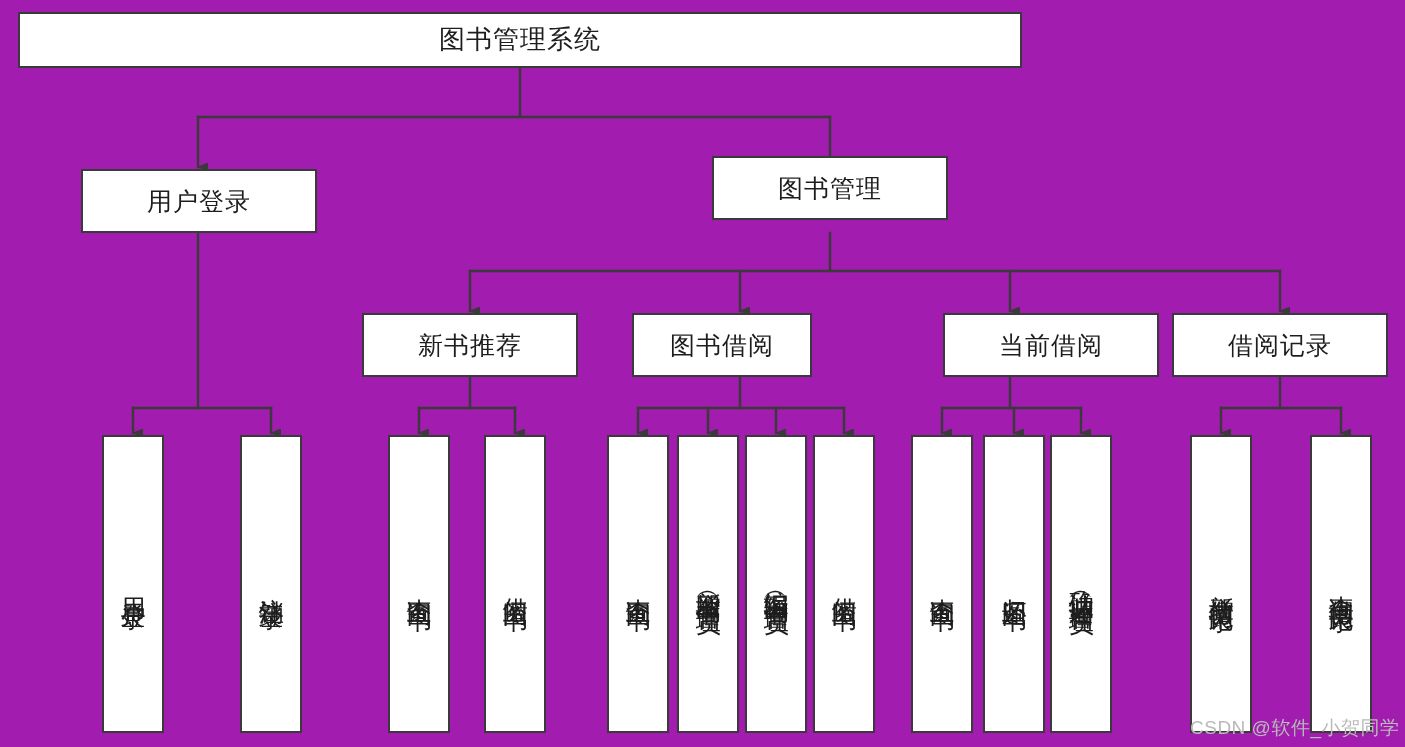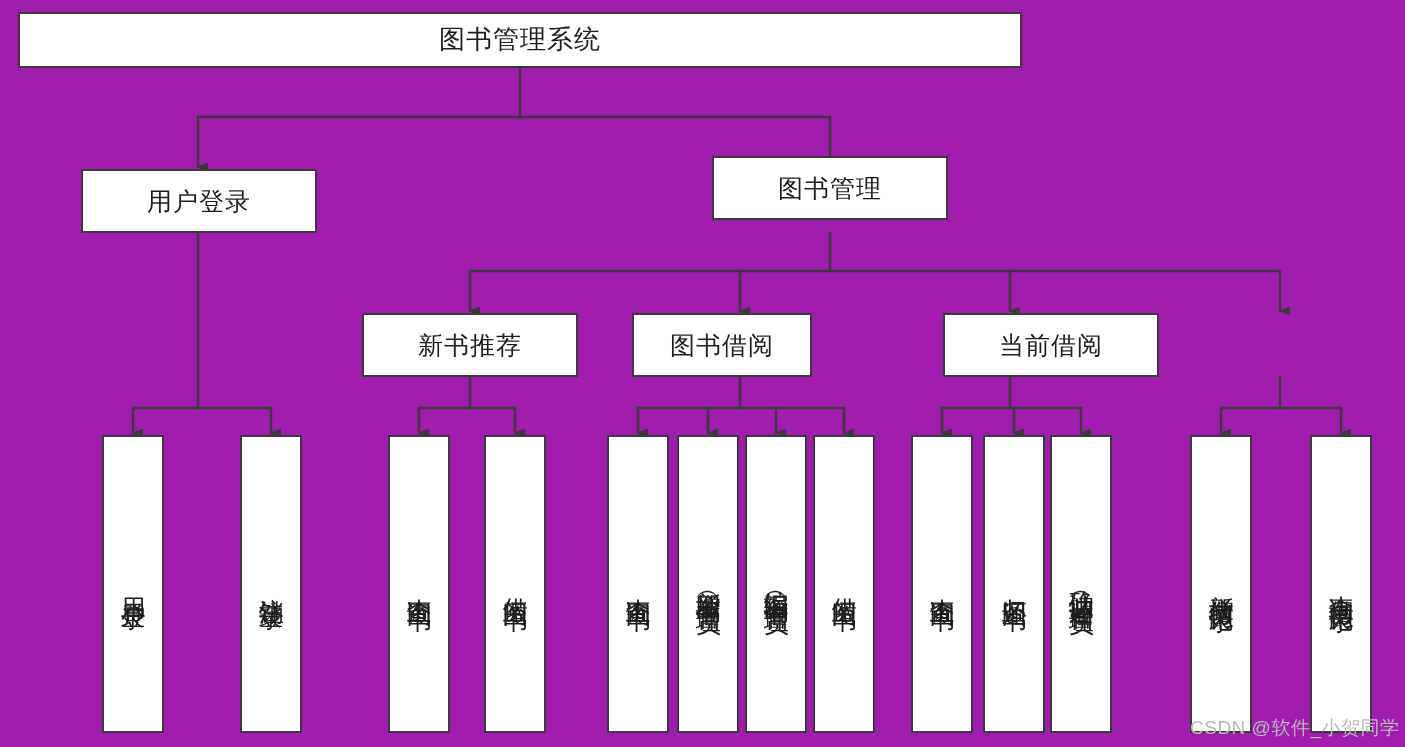--- a/index.html
+++ b/index.html
@@ -141,20 +141,23 @@
 
   <div class="node h-node" style="left: 362px; top: 313px; width: 216px; height: 64px;">
     <span class="label">新书推荐</span>
   </div>
   <div class="node h-node" style="left: 632px; top: 313px; width: 180px; height: 64px;">
     <span class="label">图书借阅</span>
   </div>
   <div class="node h-node" style="left: 902px; top: 313px; width: 216px; height: 64px; margin-left: 41px;">
     <span class="label">当前借阅</span>
   </div>
+  <div class="node h-node" style="left: 1172px; top: 313px; width: 216px; height: 64px;">
+    <span class="label">借阅记录</span>
+  </div>
 
   <div class="node v-node" style="left: 102px; top: 435px; width: 62px; height: 298px;">
     <span class="label">用户登录</span>
   </div>
   <div class="node v-node" style="left: 240px; top: 435px; width: 62px; height: 298px;">
     <span class="label">注销登录</span>
   </div>
   <div class="node v-node" style="left: 388px; top: 435px; width: 62px; height: 298px;">
     <span class="label">查询图书</span>
   </div>

